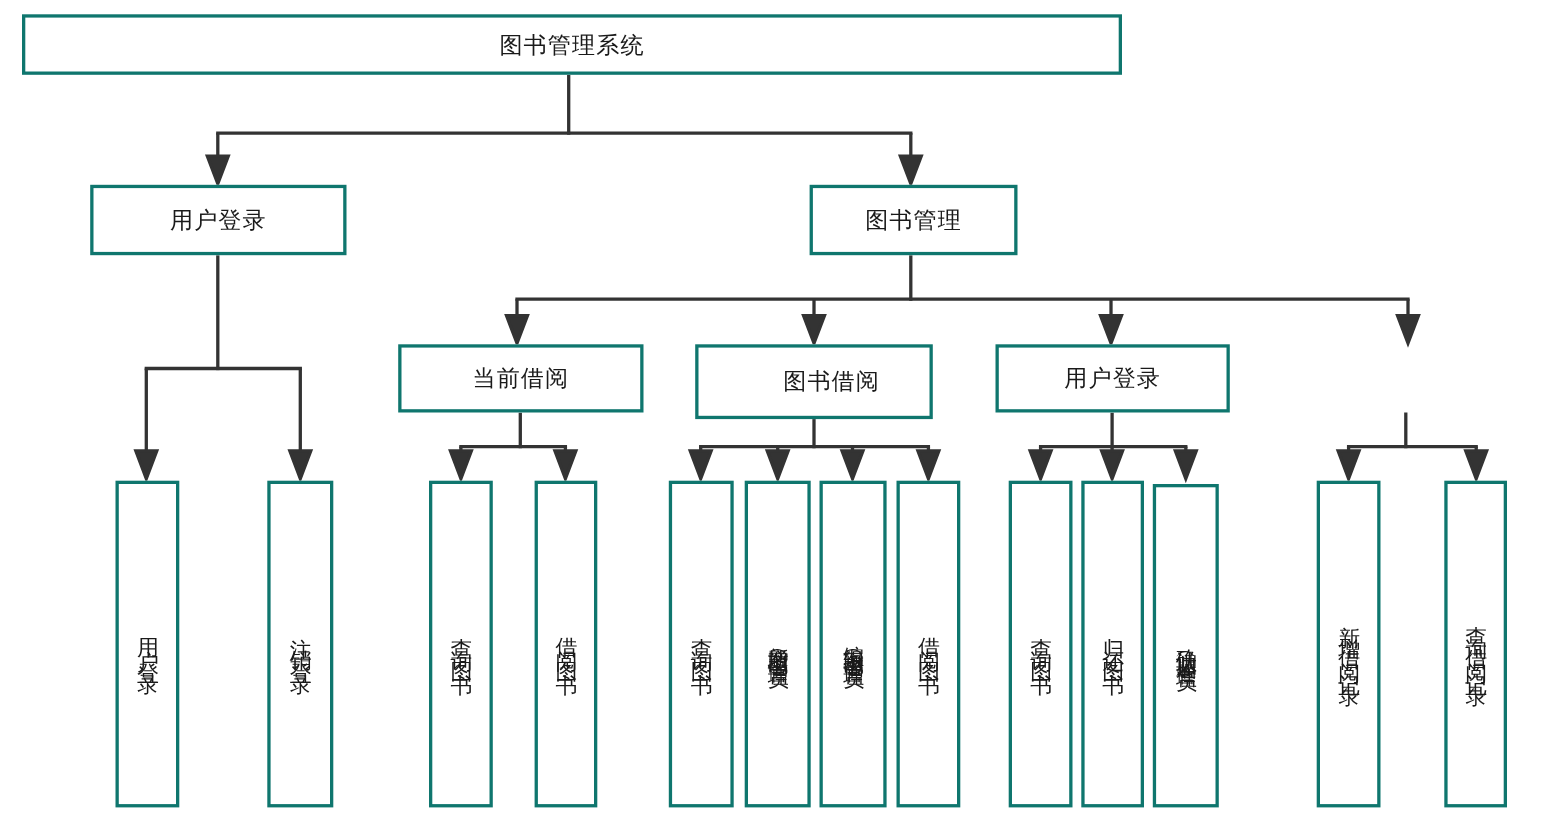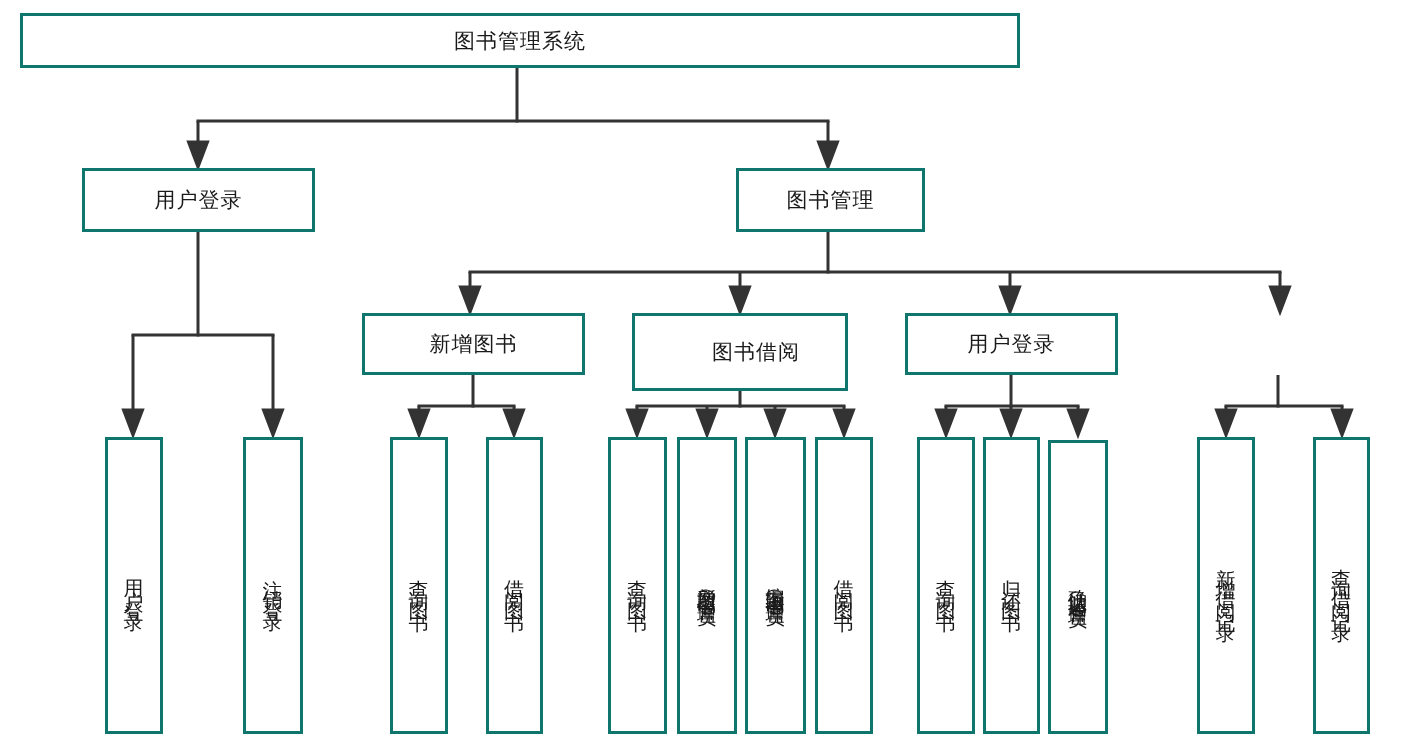--- a/index.html
+++ b/index.html
@@ -136,23 +136,23 @@
   </div>
 
   <div class="node h-node" style="left:82px; top:168px; width:233px; height:64px;">
     <span>用户登录</span>
   </div>
   <div class="node h-node" style="left:712px; top:168px; width:189px; height:64px;margin-left:24px;">
     <span>图书管理</span>
   </div>
 
   <div class="node h-node" style="left:362px; top:313px; width:223px; height:62px;">
-    <span>新增图书</span>
-  </div>
-  <div class="node h-node" style="left:632px; top:313px; width:216px; height:78px;padding-left:32px;">
+    <span>当前借阅</span>
+  </div>
+  <div class="node h-node" style="left:632px; top:313px; width:216px; height:68px;padding-left:32px;">
     <span>图书借阅</span>
   </div>
   <div class="node h-node" style="left:905px; top:313px; width:213px; height:62px;">
     <span>用户登录</span>
   </div>
 
   <div class="node v-node" style="left:105px; top:437px; width:58px; height:297px;">
     <span>用户登录</span>
   </div>
   <div class="node v-node" style="left:243px; top:437px; width:60px; height:297px;">

